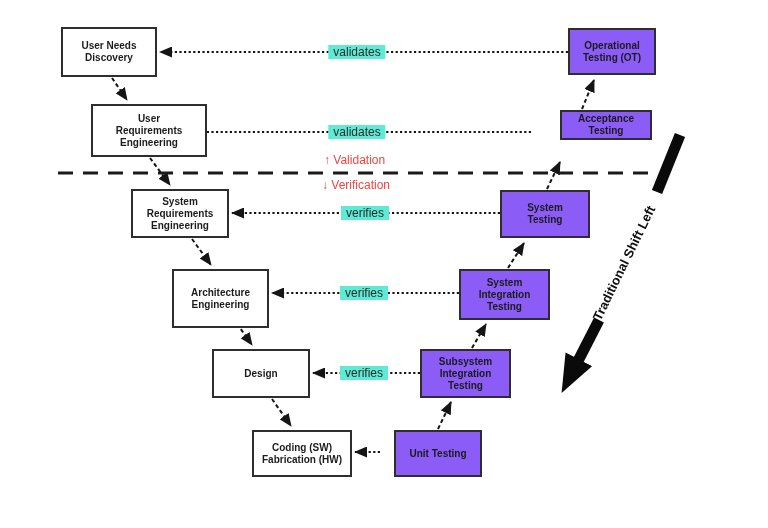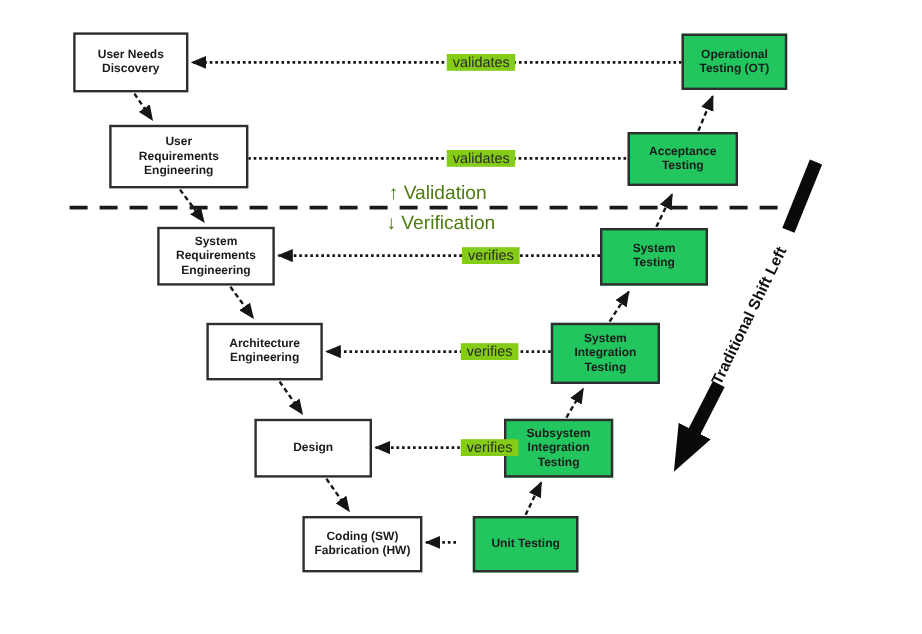--- a/index.html
+++ b/index.html
@@ -8,26 +8,26 @@
     font-family:"Liberation Sans", sans-serif;
   }
   .stage svg{position:absolute;left:0;top:0;}
   .node{
     position:absolute;display:flex;align-items:center;justify-content:center;
     text-align:center;border:2px solid #2e2e2e;box-sizing:border-box;
     font-weight:bold;font-size:10px;line-height:1.2;color:#1b1b1b;
   }
   .node .lbl{white-space:pre-line;}
   .node.white{background:#ffffff;}
-  .node.gray{background:#22c55e;}
+  .node.gray{background:#8b5cf6;}
   .rel{
-    position:absolute;transform:translate(-50%,-50%);background:#84cc16;
-    padding:0 5px;font-size:12px;color:#2a2a2a;white-space:nowrap;margin-left:44px;
+    position:absolute;transform:translate(-50%,-50%);background:#5eead4;
+    padding:0 5px;font-size:12px;color:#2a2a2a;white-space:nowrap;
   }
-  .axis{position:absolute;font-size:16px;color:#4d7c0f;white-space:nowrap;}
+  .axis{position:absolute;font-size:12px;color:#ef4444;white-space:nowrap;}
   .shift-label{
     position:absolute;left:624px;top:263px;
     transform:translate(-50%,-50%) rotate(-64deg);
     font-weight:bold;font-size:13px;color:#111;white-space:nowrap;
   }
   .dot{stroke:#151515;stroke-width:2.2;stroke-dasharray:2.2 2.4;fill:none;}
   .flow{stroke:#151515;stroke-width:2;stroke-dasharray:4 2.8;fill:none;}
   .sep{stroke:#1a1a1a;stroke-width:3;stroke-dasharray:15 10;fill:none;}
   .thick{stroke:#0a0a0a;stroke-width:11;fill:none;}
 </style>
@@ -86,37 +86,37 @@
   <div class="node white" style="left:91px;top:104px;width:116px;height:53px">
     <span class="lbl">User
 Requirements
 Engineering</span>
   </div>
   <div class="node white" style="left:131px;top:189px;width:98px;height:49px">
     <span class="lbl">System
 Requirements
 Engineering</span>
   </div>
-  <div class="node white" style="left:172px;top:269px;width:97px;height:48px">
+  <div class="node white" style="left:172px;top:269px;width:97px;height:59px">
     <span class="lbl">Architecture
 Engineering</span>
   </div>
   <div class="node white" style="left:252px;top:430px;width:100px;height:47px">
     <span class="lbl">Coding (SW)
 Fabrication (HW)</span>
   </div>
   <div class="node white" style="left:212px;top:349px;width:98px;height:49px">
     <span class="lbl">Design</span>
   </div>
 
   <div class="node gray" style="left:568px;top:28px;width:88px;height:47px">
     <span class="lbl">Operational
 Testing (OT)</span>
   </div>
-  <div class="node gray" style="left:523px;top:110px;width:92px;height:45px">
+  <div class="node gray" style="left:560px;top:110px;width:92px;height:30px">
     <span class="lbl">Acceptance
 Testing</span>
   </div>
   <div class="node gray" style="left:500px;top:190px;width:90px;height:48px">
     <span class="lbl">System
 Testing</span>
   </div>
   <div class="node gray" style="left:459px;top:269px;width:91px;height:51px">
     <span class="lbl">System
 Integration

